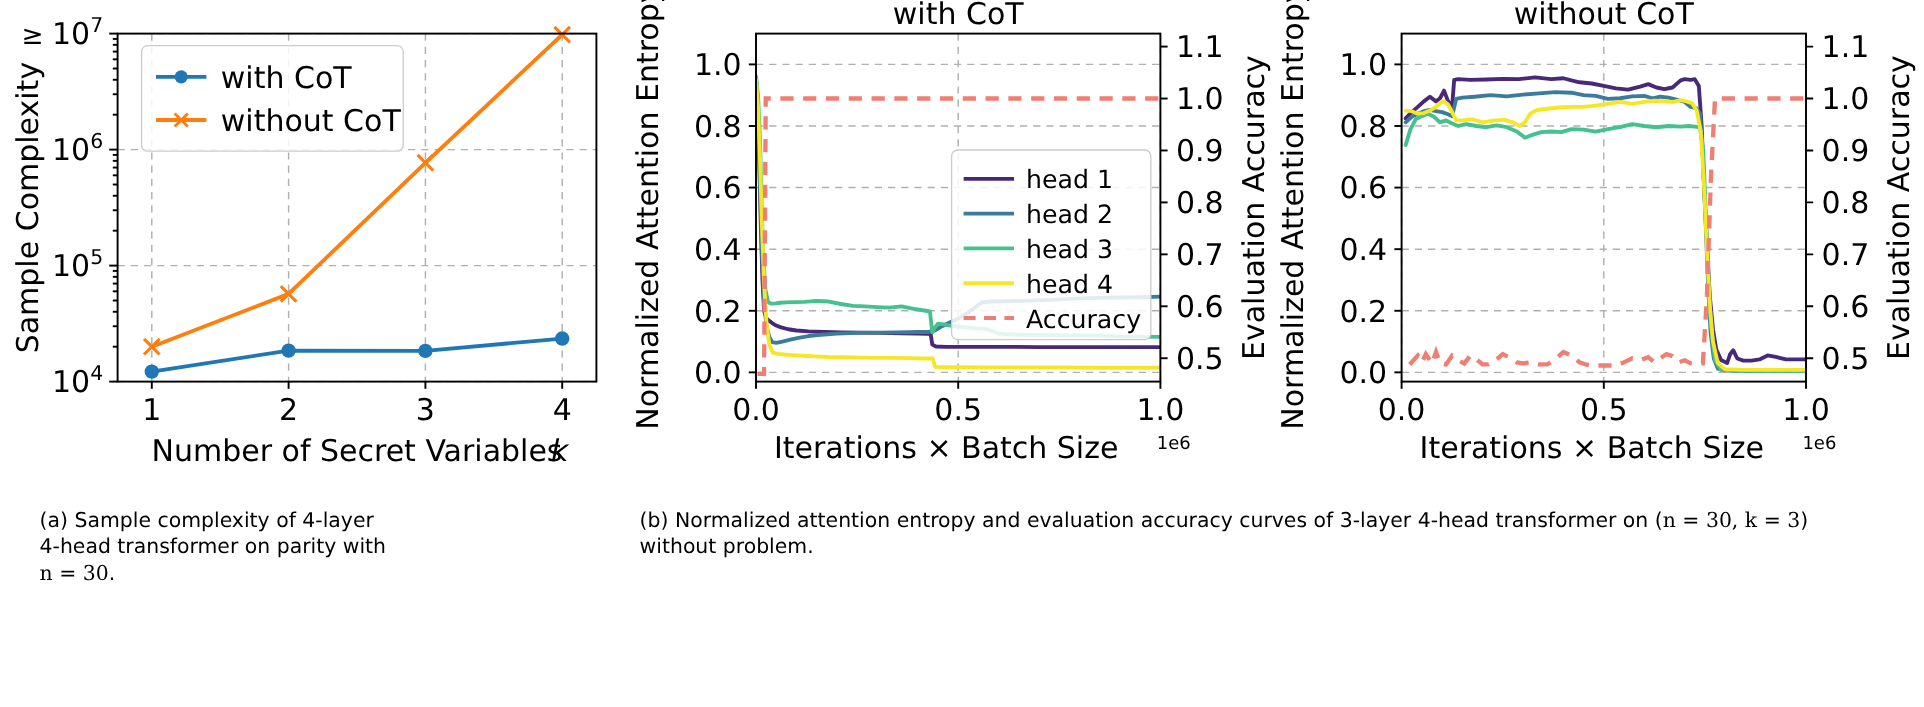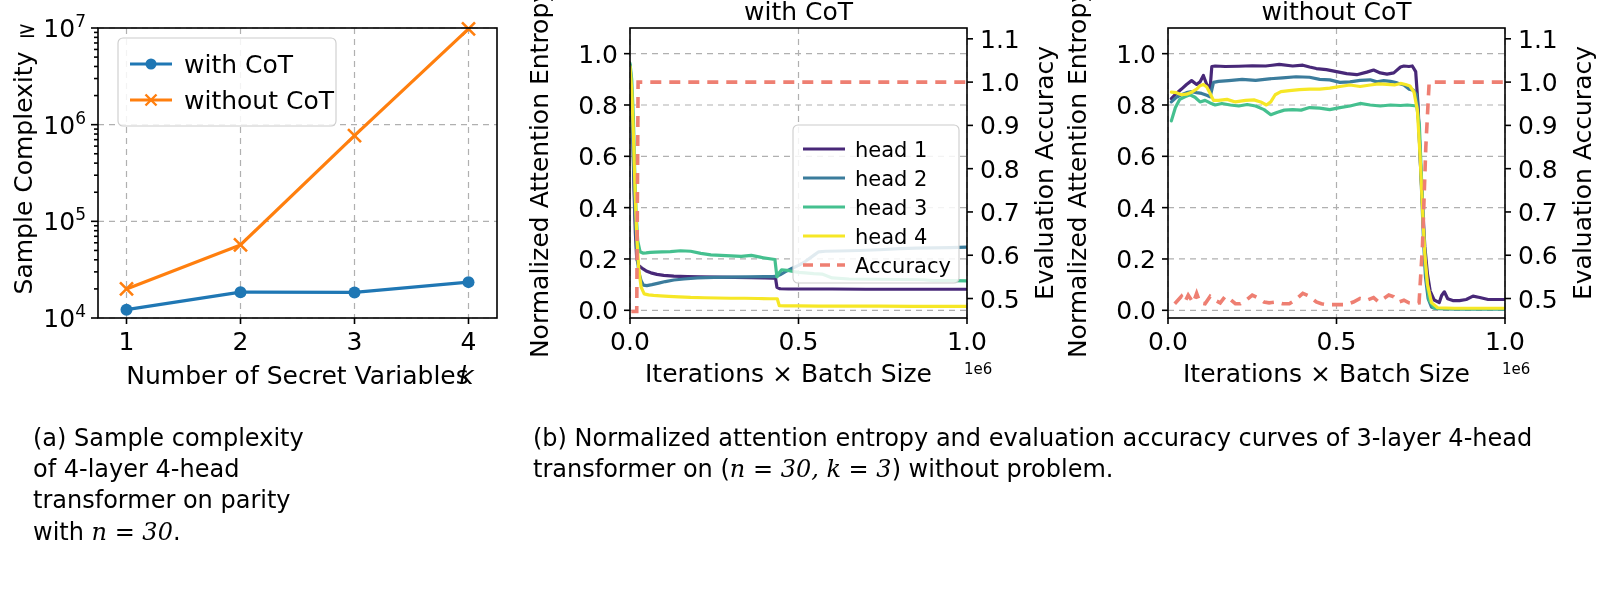--- a/index.html
+++ b/index.html
@@ -1,22 +1,22 @@
 <!DOCTYPE html>
 <html><head>
 <meta charset="utf-8">
 <style>
   html,body{margin:0;padding:0;background:#ffffff;}
   body{width:1603px;height:589px;overflow:hidden;
        font-family:"DejaVu Sans","Liberation Sans",sans-serif;color:#000;}
   #fig{position:relative;width:1603px;height:589px;}
   .panel{position:absolute;}
-  .cap{position:absolute;font-size:24px;line-height:1.30;color:#000;
+  .cap{position:absolute;font-size:17px;line-height:1.30;color:#000;
        font-family:"DejaVu Sans","Liberation Sans",sans-serif;}
-  .cap .mi{font-family:"DejaVu Serif","Liberation Serif",serif;font-style:italic;}
+  .cap .mi{font-family:"DejaVu Serif","Liberation Serif",serif;}
   #capA{left:33px;top:423px;width:300px;}
   #capB{left:533px;top:423px;width:1040px;}
   svg{display:block;}
   text{font-family:"DejaVu Sans","Liberation Sans",sans-serif;fill:#000;}
   .tick{font-size:25px;}
   .axlab{font-size:25px;}
   .title{font-size:25px;}
   .legtxt{font-size:21px;}
   .offtxt{font-size:15px;}
   .spine{fill:none;stroke:#000;stroke-width:1.6;}

